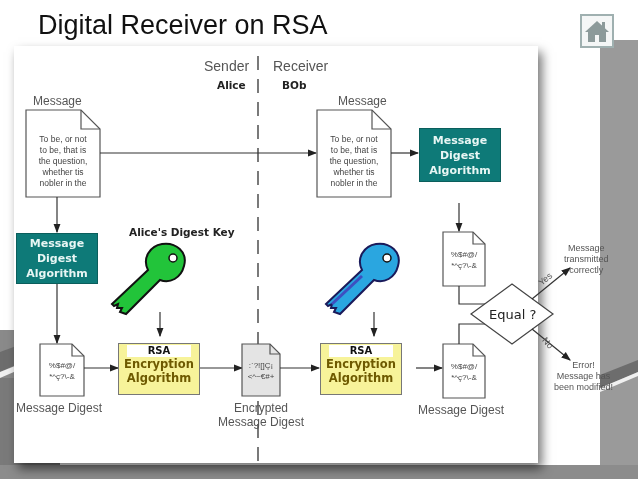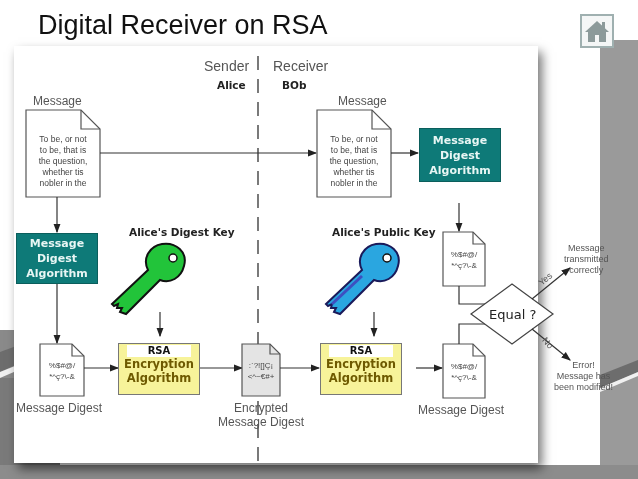--- a/index.html
+++ b/index.html
@@ -168,21 +168,20 @@
     <div>Digest</div>
     <div>Algorithm</div>
   </div>
   <div class="teal-box" style="left:405px; top:82px; width:82px; height:54px;">
     <div>Message</div>
     <div>Digest</div>
     <div>Algorithm</div>
   </div>
 
   <div class="bold-lbl" style="left:115px; top:180px;">Alice's Digest Key</div>
-  <div class="bold-lbl" style="left:318px; top:180px;">Alice's Public Key</div>
 
   <div class="yellow-box" style="left:104px; top:297px; width:82px; height:52px;">
     <span class="rsa">RSA</span>
     <div>Encryption</div>
     <div>Algorithm</div>
   </div>
   <div class="yellow-box" style="left:306px; top:297px; width:82px; height:52px;">
     <span class="rsa">RSA</span>
     <div>Encryption</div>
     <div>Algorithm</div>

